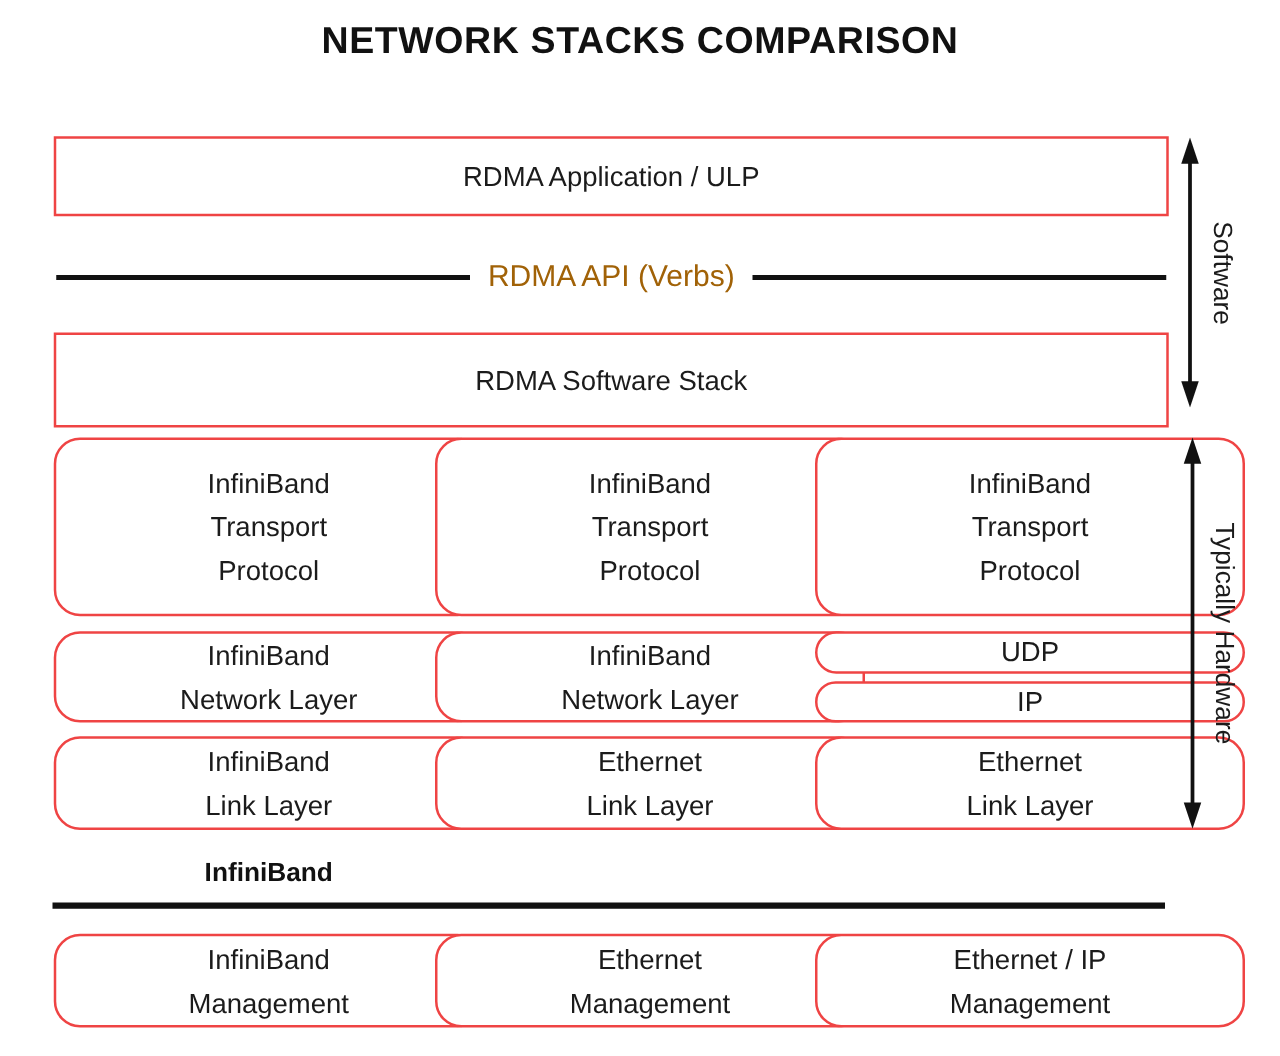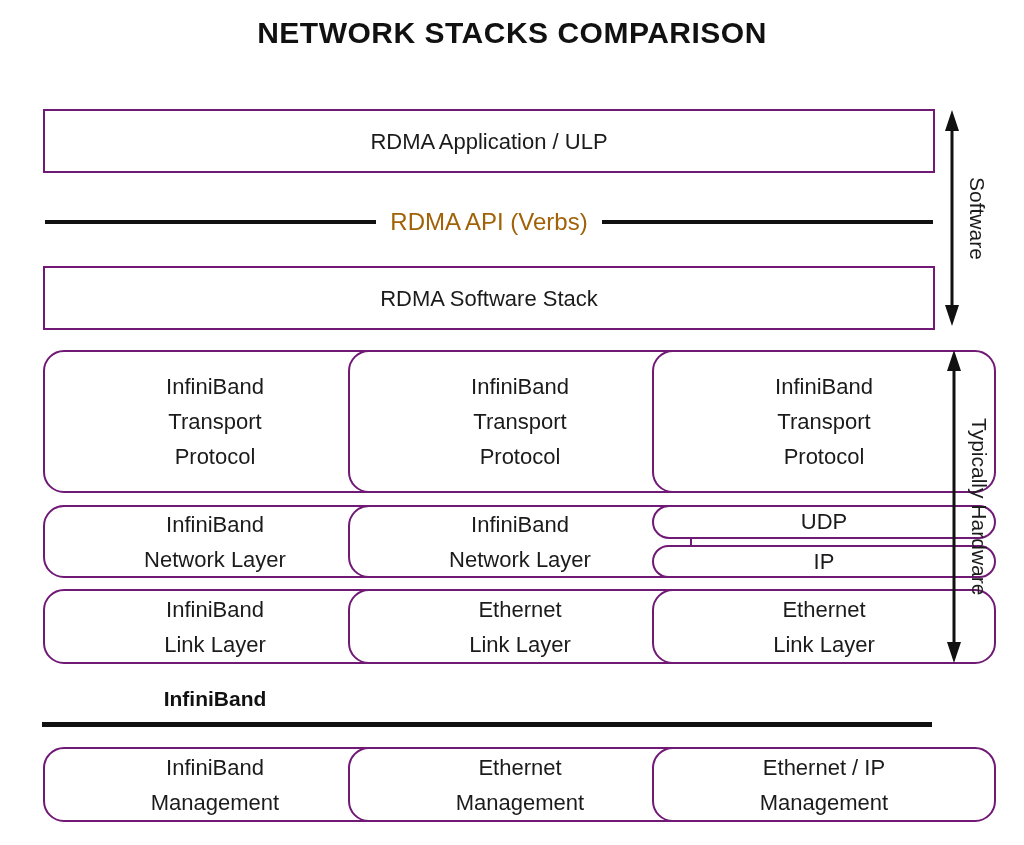--- a/index.html
+++ b/index.html
@@ -25,21 +25,21 @@
     text-align: center;
     font-size: 30px;
     font-weight: 700;
     letter-spacing: 0.5px;
     color: #111111;
   }
   .box {
     position: absolute;
     box-sizing: border-box;
     background: #ffffff;
-    border: 2px solid #701a75;
+    border: 2px solid #ef4444;
     display: flex;
     align-items: center;
     justify-content: center;
     text-align: center;
     font-size: 22px;
     line-height: 35px;
     white-space: pre-line;
     color: #1b1b1b;
   }
   .wide { left: 43px; width: 892px; }
@@ -116,21 +116,21 @@
   <h1 class="title">NETWORK STACKS COMPARISON</h1>
 
   <div class="box wide" style="top:109px;height:64px;">RDMA Application / ULP</div>
 
   <div class="api-divider">
     <span class="hline"></span>
     <span class="api-label">RDMA API (Verbs)</span>
     <span class="hline"></span>
   </div>
 
-  <div class="box wide" style="top:266px;height:64px;">RDMA Software Stack</div>
+  <div class="box wide" style="top:266px;height:76px;">RDMA Software Stack</div>
 
   <svg class="v-arrow" style="left:943px;top:110px;" width="18" height="216" viewBox="0 0 18 216">
     <line x1="9" y1="10" x2="9" y2="206" stroke="#111111" stroke-width="3"></line>
     <polygon points="9,0 2,21 16,21" fill="#111111"></polygon>
     <polygon points="9,216 2,195 16,195" fill="#111111"></polygon>
   </svg>
   <div class="v-label" style="left:963px;top:112px;height:213px;">Software</div>
 
   <div class="box colbox c1 r-transport">InfiniBand
 Transport

